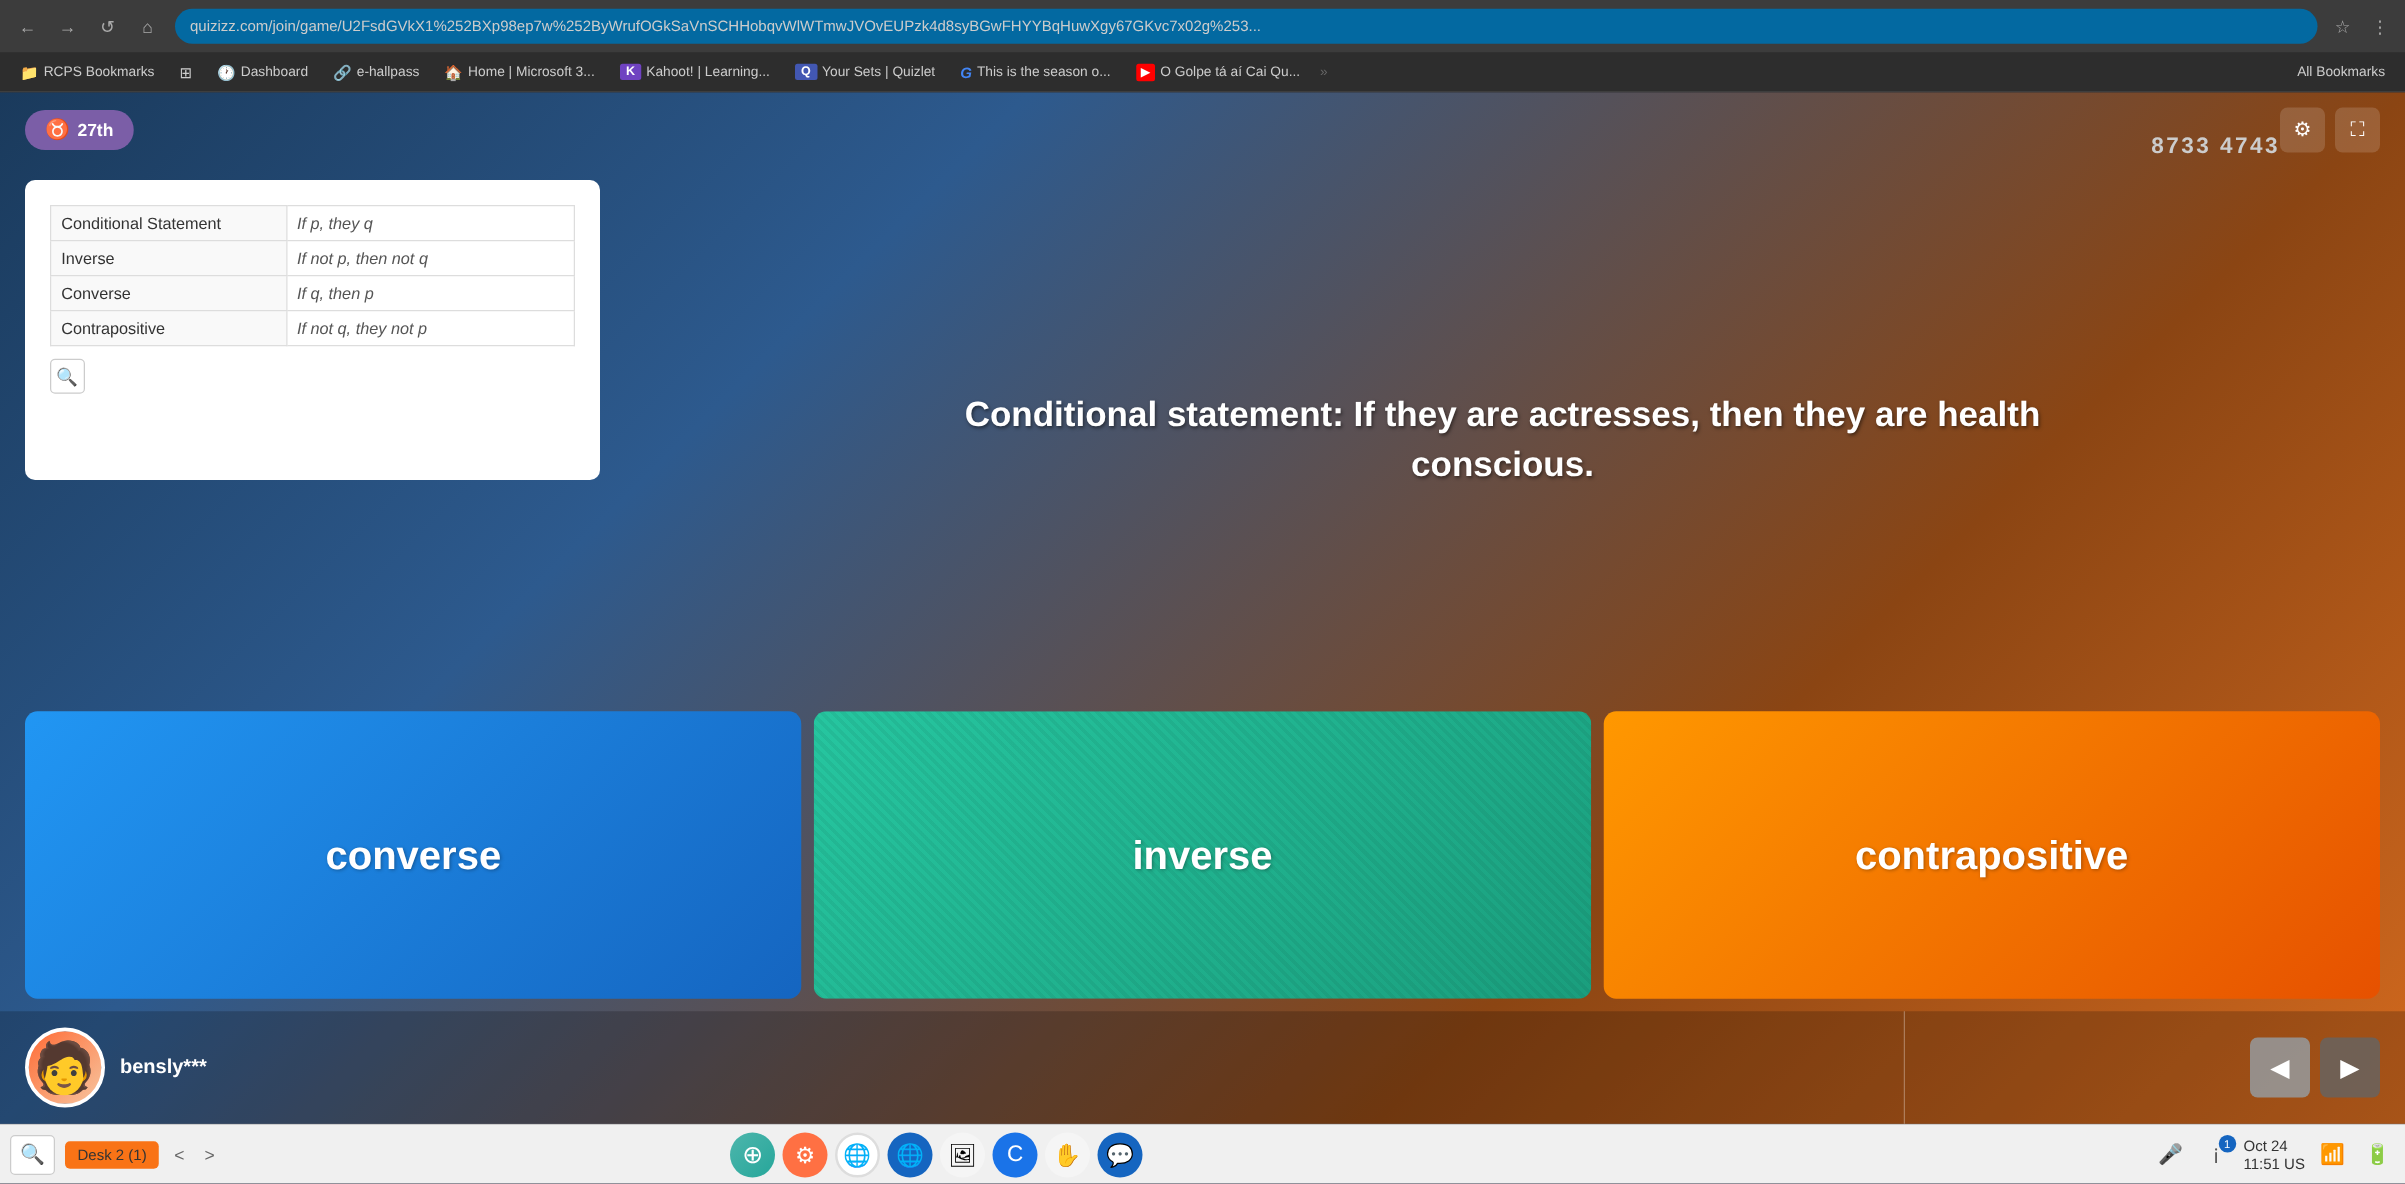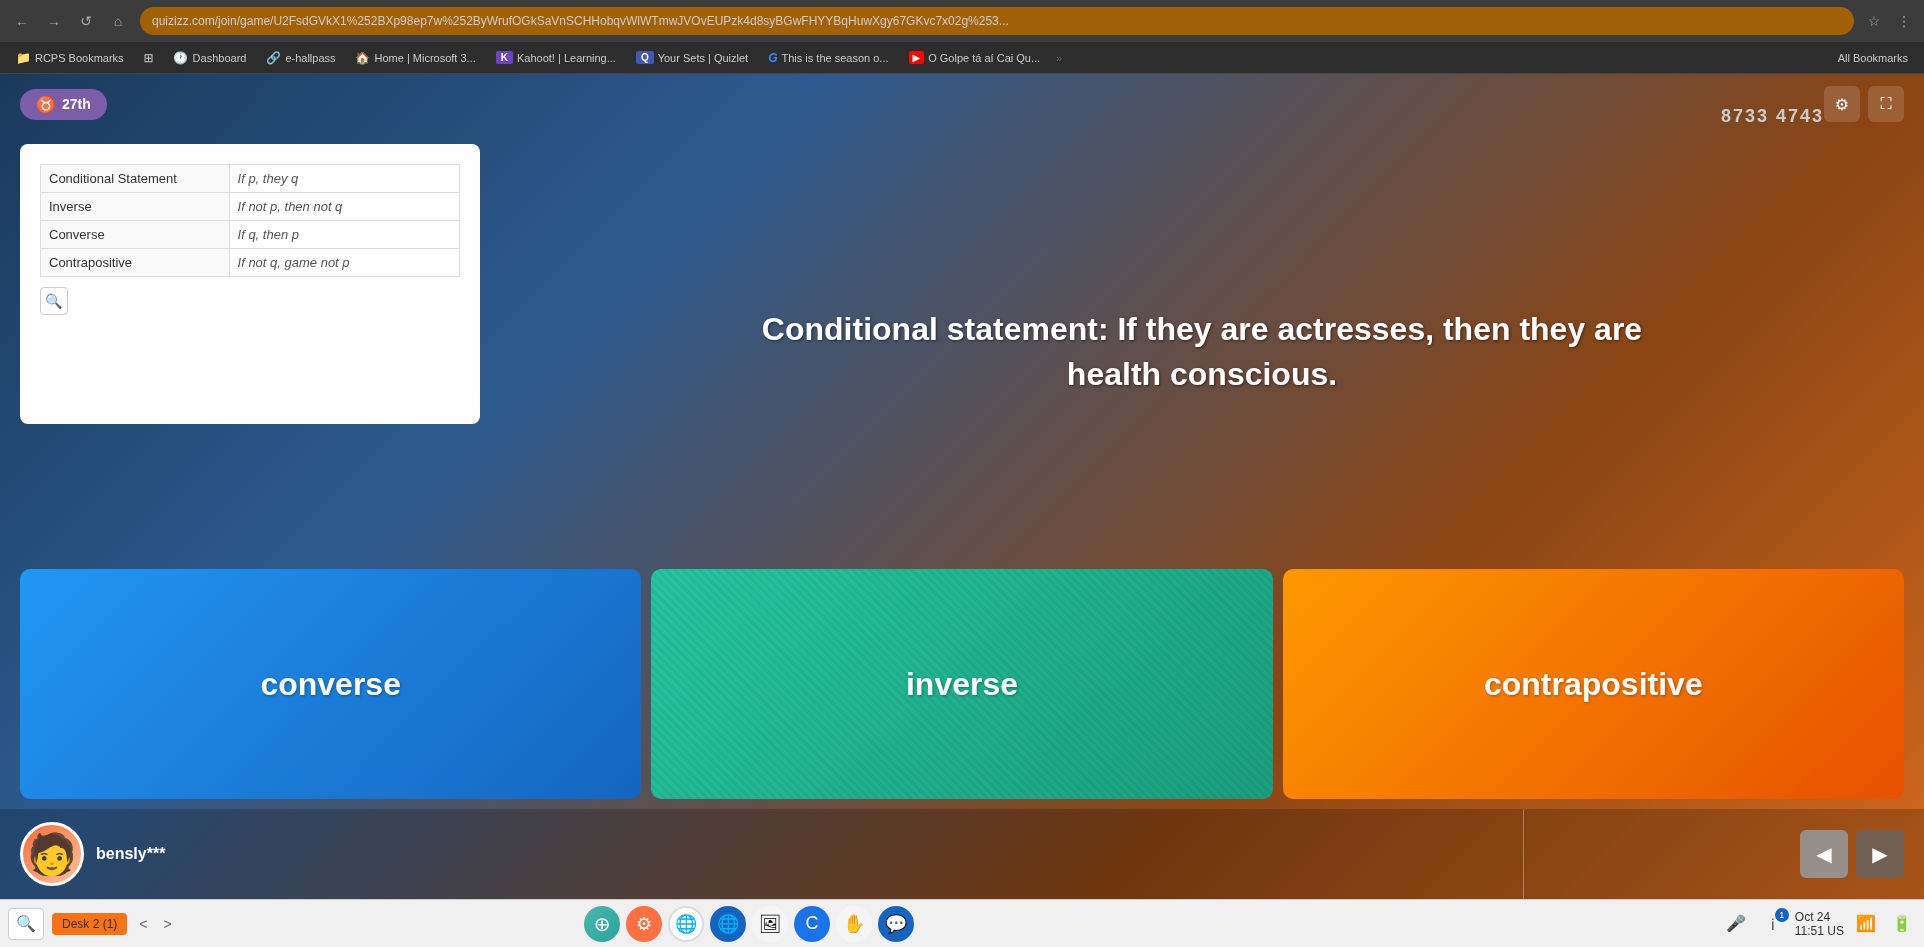--- a/index.html
+++ b/index.html
@@ -42,21 +42,21 @@
       font-size: 14px;
       cursor: pointer;
       display: flex;
       align-items: center;
       justify-content: center;
     }
 
     .address-bar {
       flex: 1;
       height: 28px;
-      background: #a16207;
+      background: #0369a1;
       border-radius: 14px;
       display: flex;
       align-items: center;
       padding: 0 12px;
       color: #ccc;
       font-size: 12px;
       overflow: hidden;
       white-space: nowrap;
       text-overflow: ellipsis;
     }
@@ -190,21 +190,21 @@
       gap: 20px;
     }
 
     
     .reference-card {
       background: white;
       border-radius: 8px;
       padding: 20px;
       width: 460px;
       min-width: 460px;
-      height: 280px;
+      height: 240px;
     }
 
     .reference-table {
       width: 100%;
       border-collapse: collapse;
       font-size: 13px;
       margin-bottom: 10px;
     }
 
     .reference-table td {
@@ -244,21 +244,21 @@
       display: flex;
       flex-direction: column;
       justify-content: center;
       align-items: center;
       color: white;
       text-align: center;
       padding: 0 20px;
     }
 
     .question-text {
-      font-size: 32px;
+      font-size: 28px;
       font-weight: bold;
       line-height: 1.4;
       text-shadow: 1px 1px 3px rgba(0,0,0,0.5);
       max-width: 900px;
     }
 
     .question-blank {
       font-size: 28px;
       font-weight: bold;
       line-height: 1.8;
@@ -535,21 +535,21 @@
           <tr>
             <td>Inverse</td>
             <td>If not p, then not q</td>
           </tr>
           <tr>
             <td>Converse</td>
             <td>If q, then p</td>
           </tr>
           <tr>
             <td>Contrapositive</td>
-            <td>If not q, game not p</td>
+            <td>If not q, they not p</td>
           </tr>
         </tbody>
       </table>
       <button class="search-btn">
         <span>🔍</span>
       </button>
     </div>
 
     <div class="question-area">
       <div class="question-text">Conditional statement: If they are actresses, then they are health conscious.</div>

